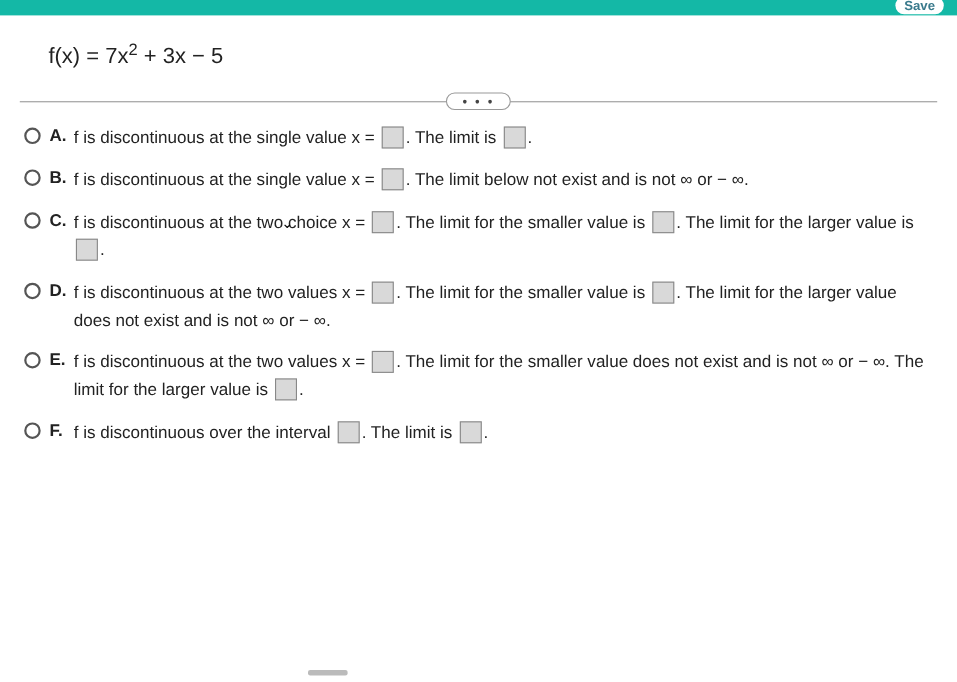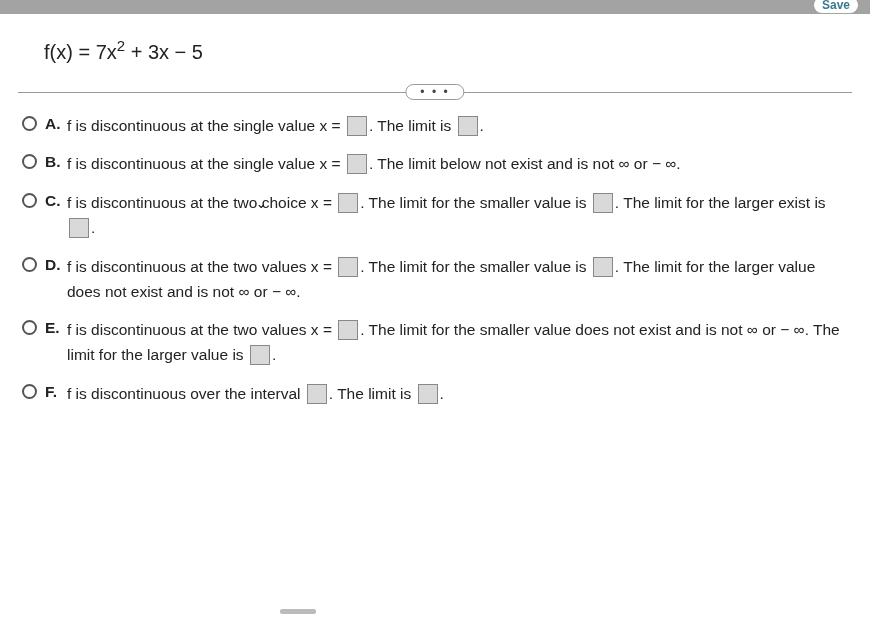--- a/index.html
+++ b/index.html
@@ -9,21 +9,21 @@
     }
     body {
       font-family: Arial, Helvetica, sans-serif;
       background: #fff;
       width: 870px;
       height: 620px;
       overflow: hidden;
       color: #222;
     }
     .top-bar {
-      background: #a3a3a3;
+      background: #14b8a6;
       color: #fff;
       height: 14px;
       display: flex;
       justify-content: flex-end;
       align-items: center;
       padding: 0 12px;
       font-size: 13px;
       font-weight: bold;
     }
     .save-btn {
@@ -177,21 +177,21 @@
     <div class="choice-letter">B.</div>
     <div class="choice-text">
       <span>f is discontinuous at the single value x = </span><span class="answer-box"></span><span>. The limit below not exist and is not ∞ or − ∞.</span>
     </div>
   </div>
 
   <div class="choice">
     <div class="radio"></div>
     <div class="choice-letter">C.</div>
     <div class="choice-text">
-      <span>f is discontinuous at the two </span><span class="cursor-mark"><span class="text-cursor">⌄</span></span><span>choice x = </span><span class="answer-box"></span><span>. The limit for the smaller value is </span><span class="answer-box"></span><span>. The limit for the larger exist is </span><span class="answer-box"></span><span>.</span>
+      <span>f is discontinuous at the two </span><span class="cursor-mark"><span class="text-cursor">⌄</span></span><span>choice x = </span><span class="answer-box"></span><span>. The limit for the smaller value is </span><span class="answer-box"></span><span>. The limit for the larger value is </span><span class="answer-box"></span><span>.</span>
     </div>
   </div>
 
   <div class="choice">
     <div class="radio"></div>
     <div class="choice-letter">D.</div>
     <div class="choice-text">
       <span>f is discontinuous at the two values x = </span><span class="answer-box"></span><span>. The limit for the smaller value is </span><span class="answer-box"></span><span>. The limit for the larger value does not exist and is not ∞ or − ∞.</span>
     </div>
   </div>

